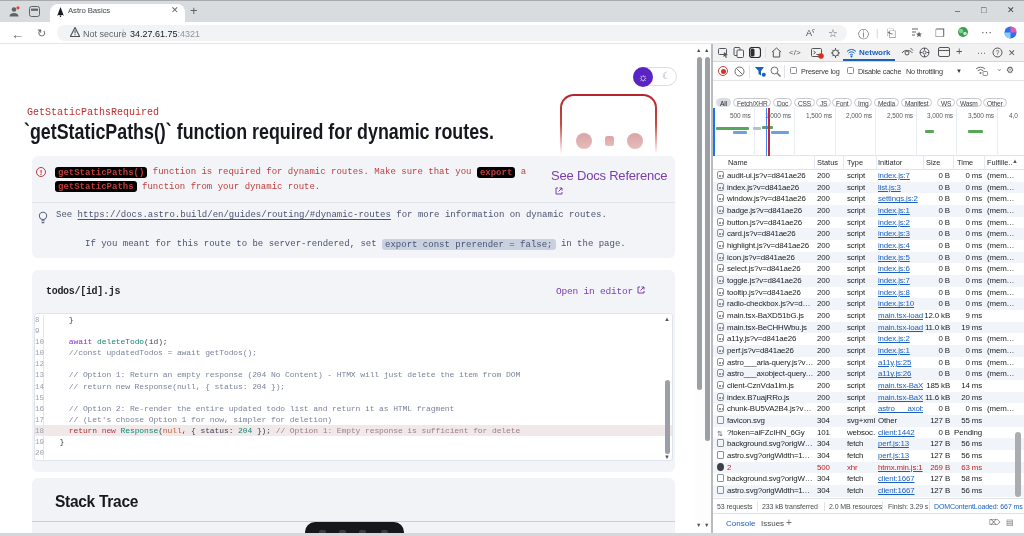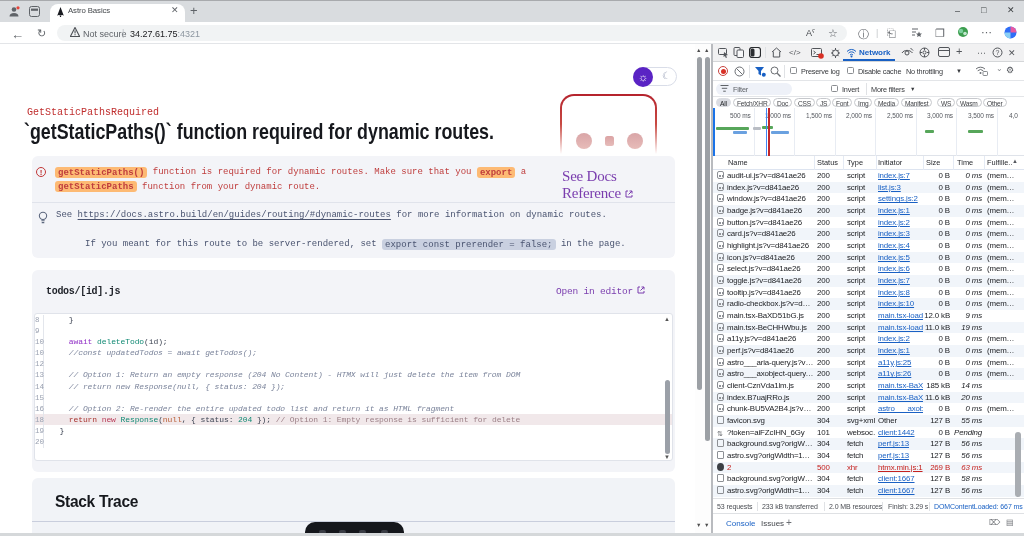--- a/index.html
+++ b/index.html
@@ -35,39 +35,39 @@
 .eye { position:absolute; width:16px; height:16px; border-radius:50%; background:linear-gradient(180deg,#d9a5a7,#e7bcb9); top:37px; }
 #eyel { left:14px; } #eyer { left:65px; }
 #nose { position:absolute; left:43px; top:40px; width:9px; height:10px; border-radius:2.5px; background:linear-gradient(180deg,#dba3a4,#e6bcba); }
 
 .card { left:32px; width:643px; background:#f3f4f8; border-radius:6px; }
 #card1 { top:112px; height:102px; }
 #card2 { top:226px; height:202px; }
 #card3 { top:434px; height:80px; background:#f1f3f7; }
 #erricon { left:4px; top:11px; width:10px; height:10px; border:1.2px solid #c23737; border-radius:50%; color:#c23737; font-size:8px; text-align:center; line-height:9px; font-weight:700; }
 .emsg { position:absolute; left:23px; top:9px; width:500px; font-family:"Liberation Mono",monospace; font-size:9px; line-height:14.5px; color:#bf3d3d; font-weight:400; letter-spacing:0px; }
-.chip { background:#fdba74; border-radius:3px; padding:0.5px 3px; font-weight:700; }
-#docsref { position:absolute; left:530px; top:12px; font-family:Liberation Serif, serif; font-size:15px; color:#7a3dae; letter-spacing:-0.2px;}
+.chip { background:#000000; border-radius:3px; padding:0.5px 3px; font-weight:700; }
+#docsref { position:absolute; left:519px; top:12px; font-family:Liberation Sans, sans-serif; font-size:13px; color:#7a3dae; letter-spacing:-0.2px;}
 .extl { display:inline-block; margin-left:4px; }
 #divider1 { position:absolute; left:0; top:46px; width:643px; height:1px; background:#e0e3eb; }
 #bulb { left:5px; top:55px; width:12px; height:14px; color:#5c677e; font-size:11px; }
 .hint { position:absolute; font-family:"Liberation Mono",monospace; font-size:9px; color:#4a5470; letter-spacing:0px; }
 #hint1 { left:24px; top:54px; }
 #hint2 { left:53px; top:83px; }
 .hchip { background:#c9d0e0; border-radius:3px; padding:0.5px 3px; }
 #hint1 u { text-underline-offset:2px; }
 
 #codehead { position:absolute; left:14px; top:16px; font-family:"Liberation Mono",monospace; font-size:10px; font-weight:700; color:#1c1f26; letter-spacing:-0.3px; }
 #openined { position:absolute; left:524px; top:16px; font-family:"Liberation Mono",monospace; font-size:9.5px; color:#7a3dae; letter-spacing:-0.2px; }
 #codearea { position:absolute; left:2px; top:43px; width:639px; height:148px; background:#fff; border:1px solid #e0e3ea; border-radius:3px; overflow:hidden; }
 .cl { height:11.1px; line-height:11.1px; white-space:pre; font-family:"Liberation Mono",monospace; font-size:8px; letter-spacing:-0.1px; }
 .lnum { display:inline-block; width:9px; text-align:right; padding-right:4px; color:#9aa1b1; border-right:1px solid #e3e6ec; margin-right:0px; font-size:7.5px; }
 .ltxt { padding-left:6px; }
 .pl { color:#3d4453; } .kw { color:#9131c6; } .fn { color:#118a74; }
-.cm { color:#7b849b;font-style:italic; } .kwr { color:#a8322e; } .kw2 { color:#b93a57;text-align:right; }
+.cm { color:#7b849b; } .kwr { color:#a8322e; } .kw2 { color:#b93a57;text-align:right; }
 .or { color:#b95d35; } .cmr { color:#9b7f86; }
 .hl18 { background:#f1e8ea; }
 #cscroll { position:absolute; right:2px; top:2px; width:7px; height:144px; }
 #cthumb { position:absolute; right:0px; top:64px; width:5px; height:74px; background:#9ba0a8; border-radius:3px; }
 .sarrow { position:absolute; right:0; font-size:6px; color:#555; }
 
 #stacktitle { position:absolute; left:23px; top:15px; font-size:16px; font-weight:700; color:#16181d; letter-spacing:-0.3px; transform:scaleX(0.97); transform-origin:left top; }
 #stackdiv { position:absolute; left:0; top:43px; width:643px; height:1px; background:#c9cedd; }
 
 #astropill { left:305px; top:478px; width:99px; height:14px; background:#15171c; border-radius:10px 10px 0 0; }
@@ -223,20 +223,21 @@
       <div id="codearea">
 <div class="cl"><span class="lnum">8</span><span class="ltxt"><span class="pl">    }</span></span></div>
 <div class="cl"><span class="lnum">9</span><span class="ltxt"></span></div>
 <div class="cl"><span class="lnum">10</span><span class="ltxt"><span class="pl">    </span><span class="kw">await</span><span class="pl"> </span><span class="fn">deleteTodo</span><span class="pl">(id);</span></span></div>
 <div class="cl"><span class="lnum">10</span><span class="ltxt"><span class="cm">    //const updatedTodos = await getTodos();</span></span></div>
 <div class="cl"><span class="lnum">12</span><span class="ltxt"></span></div>
 <div class="cl"><span class="lnum">13</span><span class="ltxt"><span class="cm">    // Option 1: Return an empty response (204 No Content) - HTMX will just delete the item from DOM</span></span></div>
 <div class="cl"><span class="lnum">14</span><span class="ltxt"><span class="cm">    // return new Response(null, { status: 204 });</span></span></div>
 <div class="cl"><span class="lnum">15</span><span class="ltxt"></span></div>
 <div class="cl"><span class="lnum">16</span><span class="ltxt"><span class="cm">    // Option 2: Re-render the entire updated todo list and return it as HTML fragment</span></span></div>
+<div class="cl"><span class="lnum">17</span><span class="ltxt"><span class="cm">    // (Let's choose Option 1 for now, simpler for deletion)</span></span></div>
 <div class="cl hl18"><span class="lnum">18</span><span class="ltxt"><span class="kwr">    return</span><span class="kw2"> new</span><span class="fn"> Response</span><span class="pl">(</span><span class="or">null</span><span class="pl">, { </span><span class="pl">status:</span><span class="fn"> 204</span><span class="pl"> }); </span><span class="cmr">// Option 1: Empty response is sufficient for delete</span></span></div>
 <div class="cl"><span class="lnum">19</span><span class="ltxt"><span class="pl">  }</span></span></div>
 <div class="cl"><span class="lnum">20</span><span class="ltxt"></span></div>
         <div id="cscroll">
             <span class="sarrow" style="top:0">▲</span>
             <div id="cthumb"></div>
             <span class="sarrow" style="bottom:0">▼</span>
           </div>
       </div>
     </div>
@@ -348,32 +349,20 @@
       <span style="position:absolute;left:243px;top:6px;font-size:6px;color:#36383c">▼</span>
       <svg style="position:absolute;left:262px;top:4px" width="13" height="11" viewBox="0 0 13 11">
           <path d="M1 3 a6.5 6.5 0 0 1 9 0 M2.7 4.8 a4 4 0 0 1 5.6 0" fill="none" stroke="#6b6e73"></path>
           <circle cx="5.5" cy="7" r="1" fill="#6b6e73"></circle>
           <rect x="8" y="5.5" width="4.5" height="4" rx="0.8" fill="#fff" stroke="#6b6e73" stroke-width="0.8"></rect>
         </svg>
       <span style="position:absolute;left:283px;top:2px;font-size:8px;color:#8a8d91">⌄</span>
       <span style="position:absolute;left:293px;top:3px;font-size:9px;color:#52555a">⚙</span>
     </div>
 
-    <div id="dtbar3">
-      <div style="position:absolute;left:3px;top:1.5px;width:76px;height:12px;background:#eef1f8;border-radius:6px"></div>
-      <svg style="position:absolute;left:7px;top:4px" width="9" height="8" viewBox="0 0 9 8">
-          <path d="M0.5 0.5 H8.5 M1.8 3.3 H7.2 M3.2 6.2 H5.8" stroke="#5f6368"></path>
-        </svg>
-      <span class="dtxt" style="left:20px;top:3.5px;color:#5f6368">Filter</span>
-      <span class="cb" style="left:118px;top:4px"></span>
-      <span class="dtxt" style="left:129px;top:3.5px">Invert</span>
-      <div class="vsep" style="left:153px;top:2px;height:12px"></div>
-      <span class="dtxt" style="left:158px;top:3.5px">More filters</span>
-      <span style="position:absolute;left:197px;top:5px;font-size:5.5px;color:#36383c">▼</span>
-    </div>
 
     <div id="dtpills">
       <span class="pill pillsel" style="left:3px">All</span>
       <span class="pill" style="left:20px">Fetch/XHR</span>
       <span class="pill" style="left:60px">Doc</span>
       <span class="pill" style="left:81px">CSS</span>
       <span class="pill" style="left:103px">JS</span>
       <span class="pill" style="left:119px">Font</span>
       <span class="pill" style="left:141px">Img</span>
       <span class="pill" style="left:161px">Media</span>

